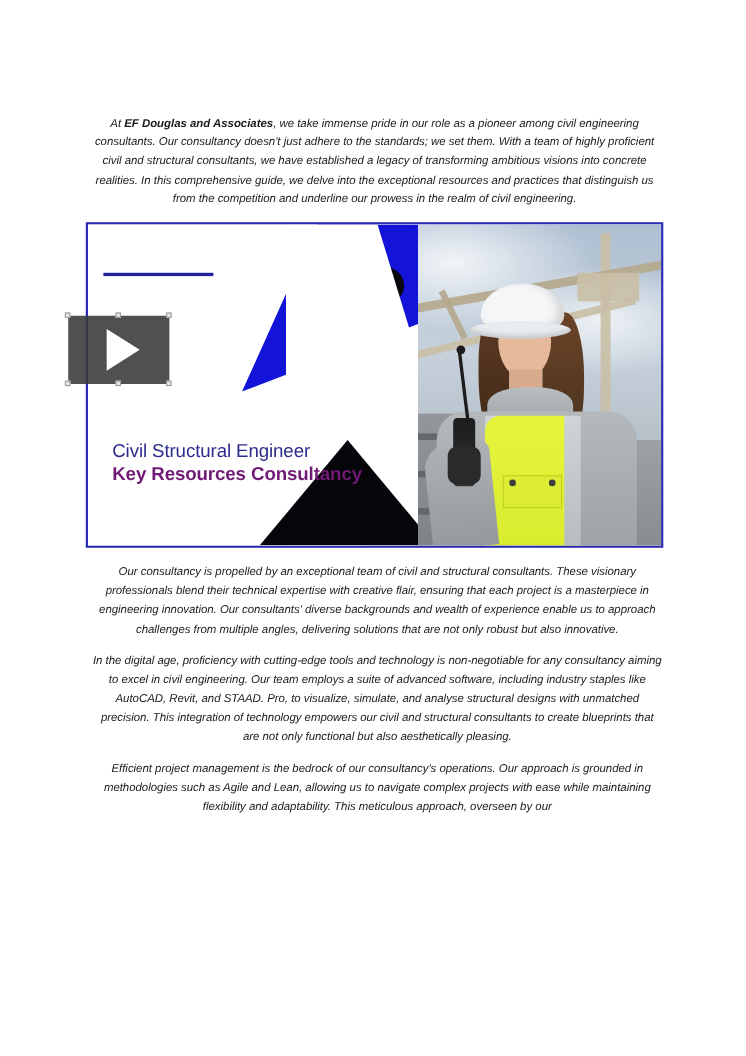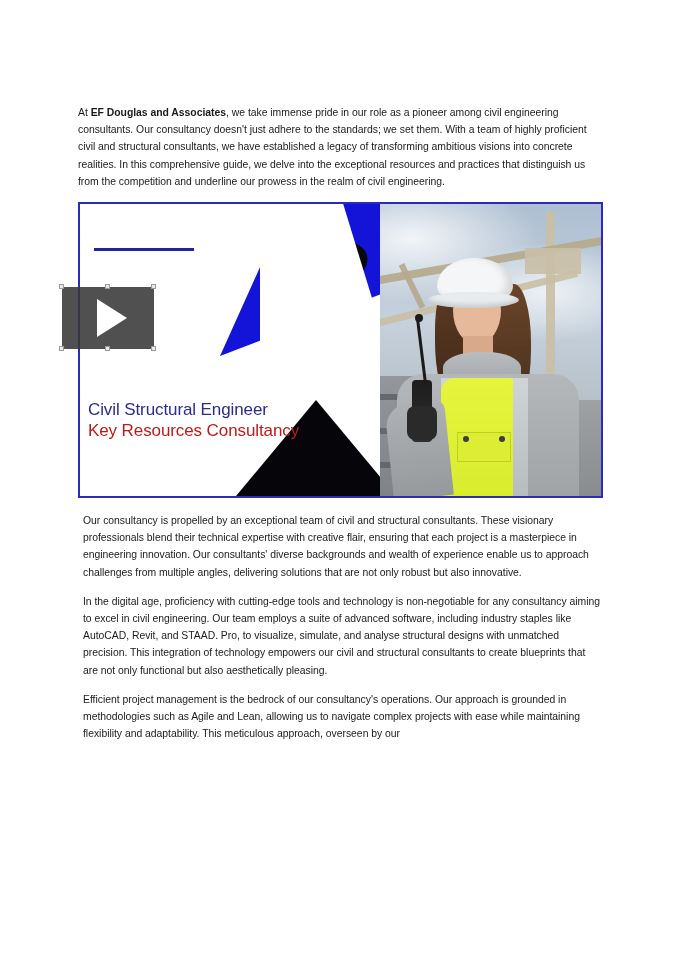--- a/index.html
+++ b/index.html
@@ -34,22 +34,23 @@
     letter-spacing: -0.1px;
     margin: 0 0 18px 0;
     color: #0d0d0d;
     line-height: 1.3;
   }
   p.body-text {
     font-size: 10.4px;
     line-height: 17.2px;
     margin: 0 0 12px 0;
     color: #1a1a1a;
-    text-align: left;
+    text-align: center;
     letter-spacing: -0.02px;
+    font-style: italic;
   }
   p.body-text b { font-weight: bold; }
 
   h2.sub-head {
     font-size: 10.5px;
     font-weight: bold;
     margin: 0 0 12px 0;
     color: #0d0d0d;
     line-height: 1.3;
     letter-spacing: -0.05px;
@@ -264,28 +265,28 @@
   .logo-l2 {
     font-family: "Liberation Serif", serif;
     font-size: 8px; font-weight: bold; color: #8c1111; letter-spacing: 0.3px;
   }
   .logo-underline {
     position: absolute; left: 14px; top: 44px; width: 100px; height: 3px; background: #22229c;
   }
 
   
   .media-title {
-    position: absolute; left: 8px; top: 196px; width: 290px;
+    position: absolute; left: 22px; top: 196px; width: 290px;
   }
   .mt-1 {
     font-size: 17px; font-weight: normal; color: #2b2b8c; line-height: 1.22;
     letter-spacing: -0.1px;
   }
   .mt-2 {
-    font-size: 17px; font-weight: normal; color: #b91c1c; line-height: 1.22;
+    font-size: 17px; font-weight: bold; color: #701a75; line-height: 1.22;
     letter-spacing: -0.1px;
   }
 
   
   .play-overlay {
     position: absolute;
     left: -16px; top: 85px;
     width: 92px; height: 62px;
     background: rgba(56,56,56,0.88);
     border-radius: 3px;

